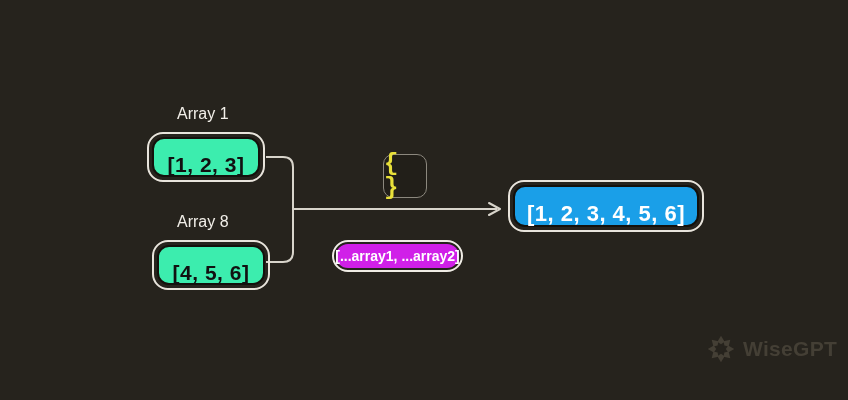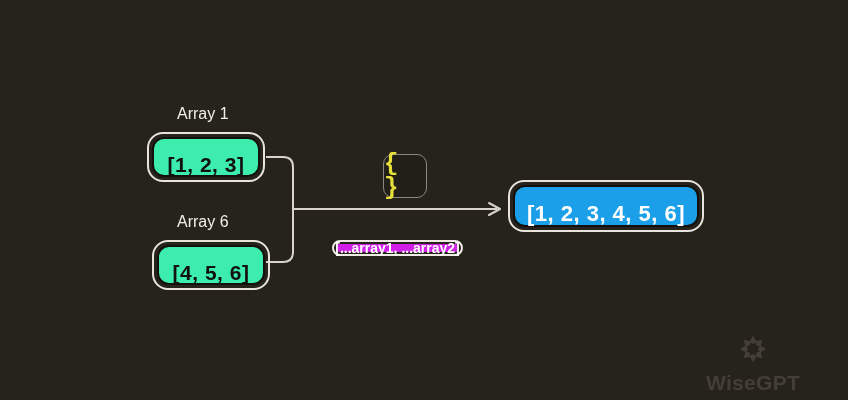--- a/index.html
+++ b/index.html
@@ -82,21 +82,21 @@
     font-weight: bold;
     letter-spacing: 1px;
     line-height: 1;
     font-family: "Liberation Mono", monospace;
   }
 
   
   .badge {
     position: absolute;
     box-sizing: border-box;
-    height: 16px;
+    height: 32px;
     border-radius: 16px;
     border: 2px solid #efece5;
     padding: 2px;
     display: flex;
     align-items: center;
     justify-content: center;
   }
   .badge .fill {
     width: 100%;
     height: 100%;
@@ -148,21 +148,21 @@
     <path d="M 489 203 L 500 209 L 489 215" fill="none" stroke="#d8d4cb" stroke-width="2" stroke-linecap="round" stroke-linejoin="round"></path>
   </svg>
 
   <div class="node-label" style="left:177px; top:105px;">Array 1</div>
   <div class="node array-node" style="left:147px; top:132px;">
     <div class="fill">
       <span class="val">[1, 2, 3]</span>
     </div>
   </div>
 
-  <div class="node-label" style="left:177px; top:213px;">Array 6</div>
+  <div class="node-label" style="left:177px; top:213px;">Array 8</div>
   <div class="node array-node" style="left:152px; top:240px;">
     <div class="fill">
       <span class="val">[4, 5, 6]</span>
     </div>
   </div>
 
   <div class="brace-box" style="left:383px; top:154px;">
     <span class="glyph">{ }</span>
   </div>
 
@@ -171,21 +171,21 @@
       <span class="val">[...array1, ...array2]</span>
     </div>
   </div>
 
   <div class="node result-node" style="left:508px; top:180px;">
     <div class="fill">
       <span class="val">[1, 2, 3, 4, 5, 6]</span>
     </div>
   </div>
 
-  <div class="watermark" style="left:706px; top:334px;flex-direction:column;">
+  <div class="watermark" style="left:706px; top:334px;">
     <svg width="30" height="30" viewBox="0 0 100 100">
       <g fill="#443f35">
         <g id="blade-group">
           <path d="M50 6 L62 26 L50 34 L38 26 Z"></path>
         </g>
         <use href="#blade-group" transform="rotate(45 50 50)"></use>
         <use href="#blade-group" transform="rotate(90 50 50)"></use>
         <use href="#blade-group" transform="rotate(135 50 50)"></use>
         <use href="#blade-group" transform="rotate(180 50 50)"></use>
         <use href="#blade-group" transform="rotate(225 50 50)"></use>

